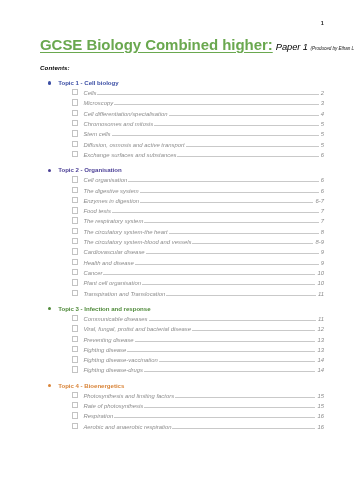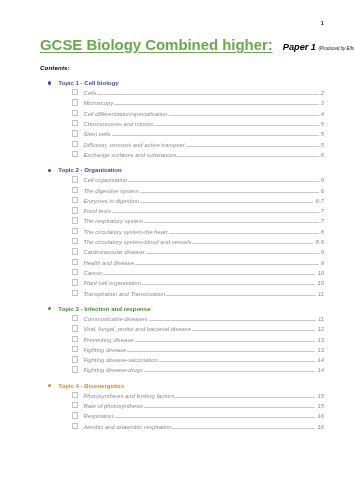--- a/index.html
+++ b/index.html
@@ -41,24 +41,24 @@
   .title-green {
     font-size: 15px;
     font-weight: bold;
     color: #6aa84f;
     text-decoration: underline;
     text-underline-offset: 1.5px;
     letter-spacing: -0.05px;
   }
   .title-paper {
     font-size: 9.3px;
-    font-weight: bold;
+    font-weight: normal;
     font-style: italic;
     color: #000000;
-    margin-left: 10px;
+    margin-left: 3px;
     letter-spacing: -0.05px;
   }
   .title-credit {
     font-size: 4.6px;
     font-style: italic;
     color: #1a1a1a;
     margin-left: 2.5px;
     letter-spacing: -0.05px;
   }
   .contents-heading {

